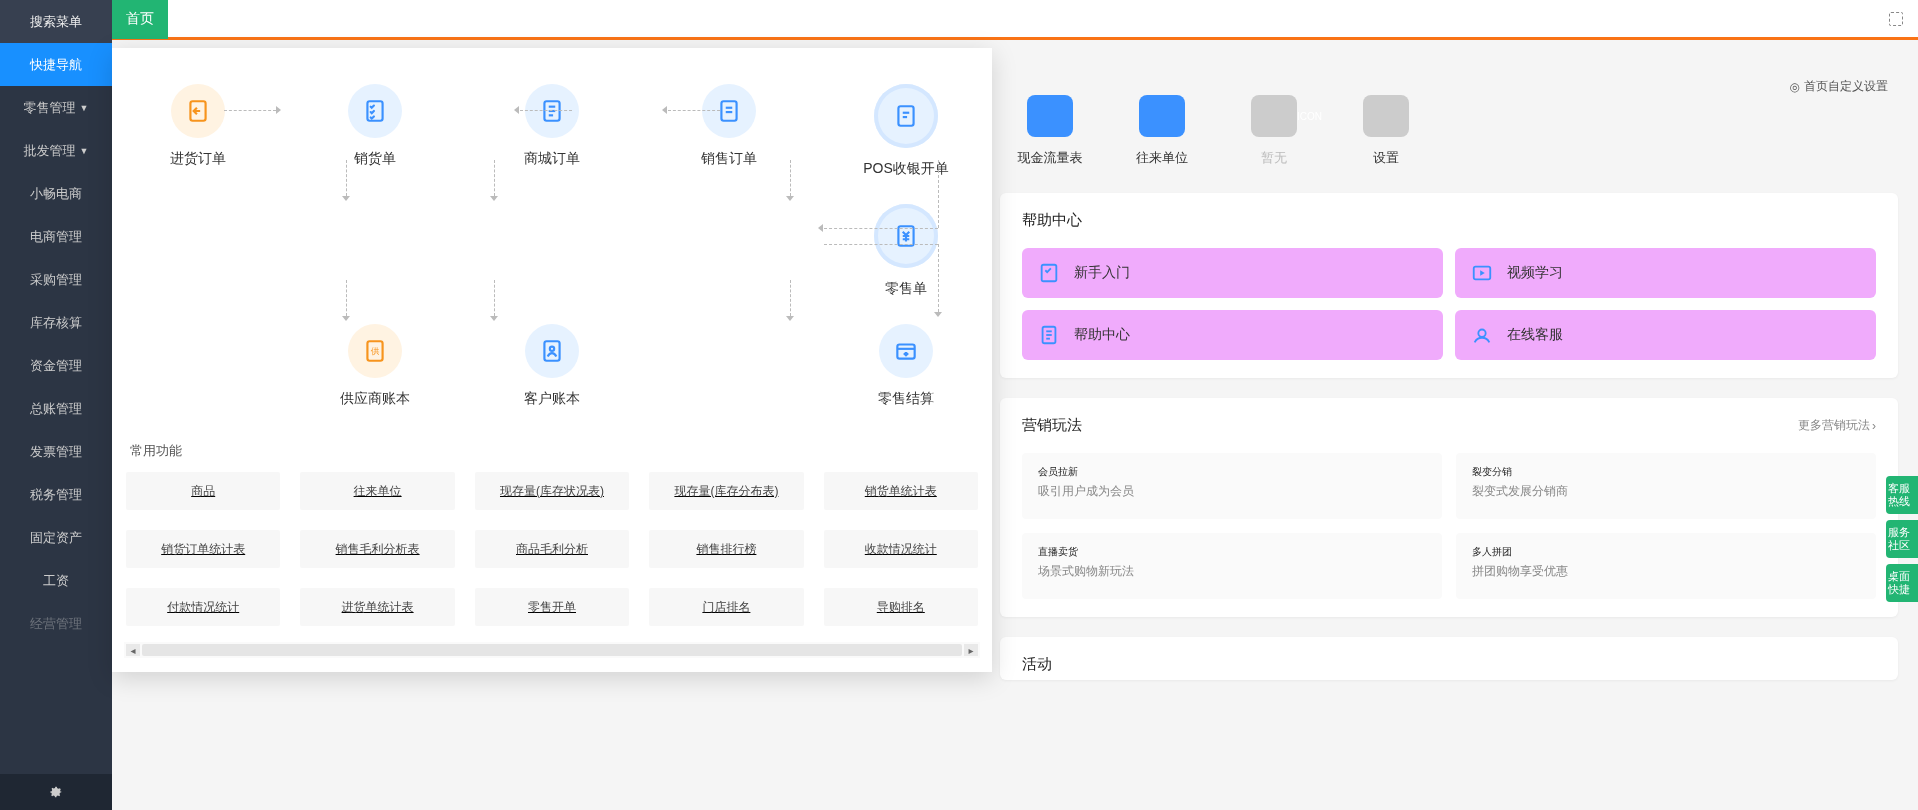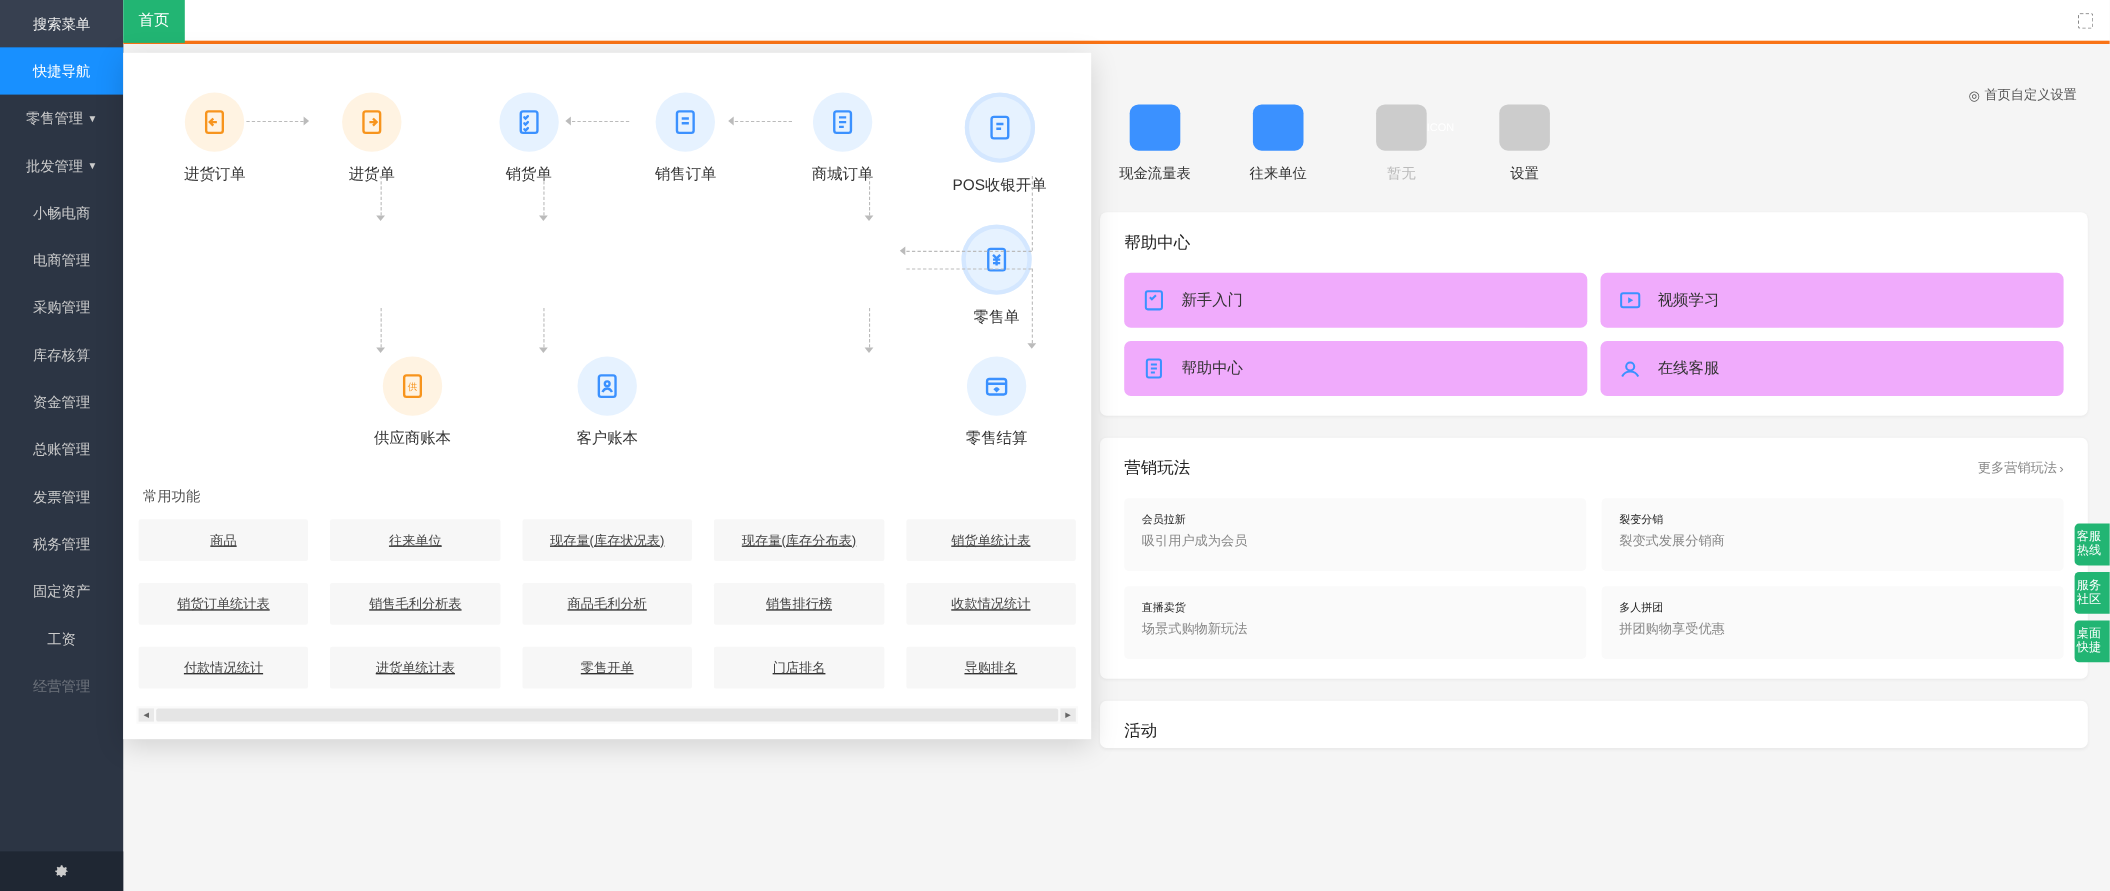--- a/index.html
+++ b/index.html
@@ -271,57 +271,48 @@
     <div class="flow-node">
       <div class="flow-circle fcircle orange">
           <svg viewBox="0 0 24 24">
             <rect x="5" y="3" width="14" height="18" rx="2"></rect>
             <path d="M14 12H8M11 9l-3 3 3 3"></path>
           </svg>
         </div>
       <div class="flow-label">进货订单</div>
     </div>
     <div class="flow-node">
-      <div class="flow-circle fcircle orange">
-          <svg viewBox="0 0 24 24">
-            <rect x="5" y="3" width="14" height="18" rx="2"></rect>
-            <path d="M10 12h6M13 9l3 3-3 3"></path>
-          </svg>
-        </div>
-      <div class="flow-label">进货单</div>
-    </div>
-    <div class="flow-node">
       <div class="flow-circle fcircle blue">
           <svg viewBox="0 0 24 24">
             <rect x="5" y="3" width="14" height="18" rx="2"></rect>
             <path d="M8 8l1 1 2-2M8 13l1 1 2-2M8 18l1 1 2-2" stroke-linecap="round"></path>
           </svg>
         </div>
       <div class="flow-label">销货单</div>
-    </div>
-    <div class="flow-node">
-      <div class="flow-circle fcircle blue">
-          <svg viewBox="0 0 24 24">
-            <rect x="5" y="3" width="14" height="18" rx="2"></rect>
-            <line x1="9" y1="9" x2="15" y2="9"></line>
-            <line x1="9" y1="13" x2="15" y2="13"></line>
-          </svg>
-        </div>
-      <div class="flow-label">销售订单</div>
     </div>
     <div class="flow-node">
       <div class="flow-circle fcircle blue">
           <svg viewBox="0 0 24 24">
             <rect x="5" y="3" width="14" height="18" rx="2"></rect>
             <line x1="9" y1="8" x2="15" y2="8"></line>
             <line x1="9" y1="12" x2="15" y2="12"></line>
             <line x1="9" y1="16" x2="13" y2="16"></line>
           </svg>
         </div>
       <div class="flow-label">商城订单</div>
+    </div>
+    <div class="flow-node">
+      <div class="flow-circle fcircle blue">
+          <svg viewBox="0 0 24 24">
+            <rect x="5" y="3" width="14" height="18" rx="2"></rect>
+            <line x1="9" y1="9" x2="15" y2="9"></line>
+            <line x1="9" y1="13" x2="15" y2="13"></line>
+          </svg>
+        </div>
+      <div class="flow-label">销售订单</div>
     </div>
     <div class="flow-node">
       <div class="flow-circle fcircle blue big">
           <svg viewBox="0 0 24 24">
             <rect x="5" y="3" width="14" height="18" rx="2"></rect>
             <line x1="9" y1="9" x2="15" y2="9"></line>
             <line x1="9" y1="13" x2="13" y2="13"></line>
           </svg>
         </div>
       <div class="flow-label">POS收银开单</div>

